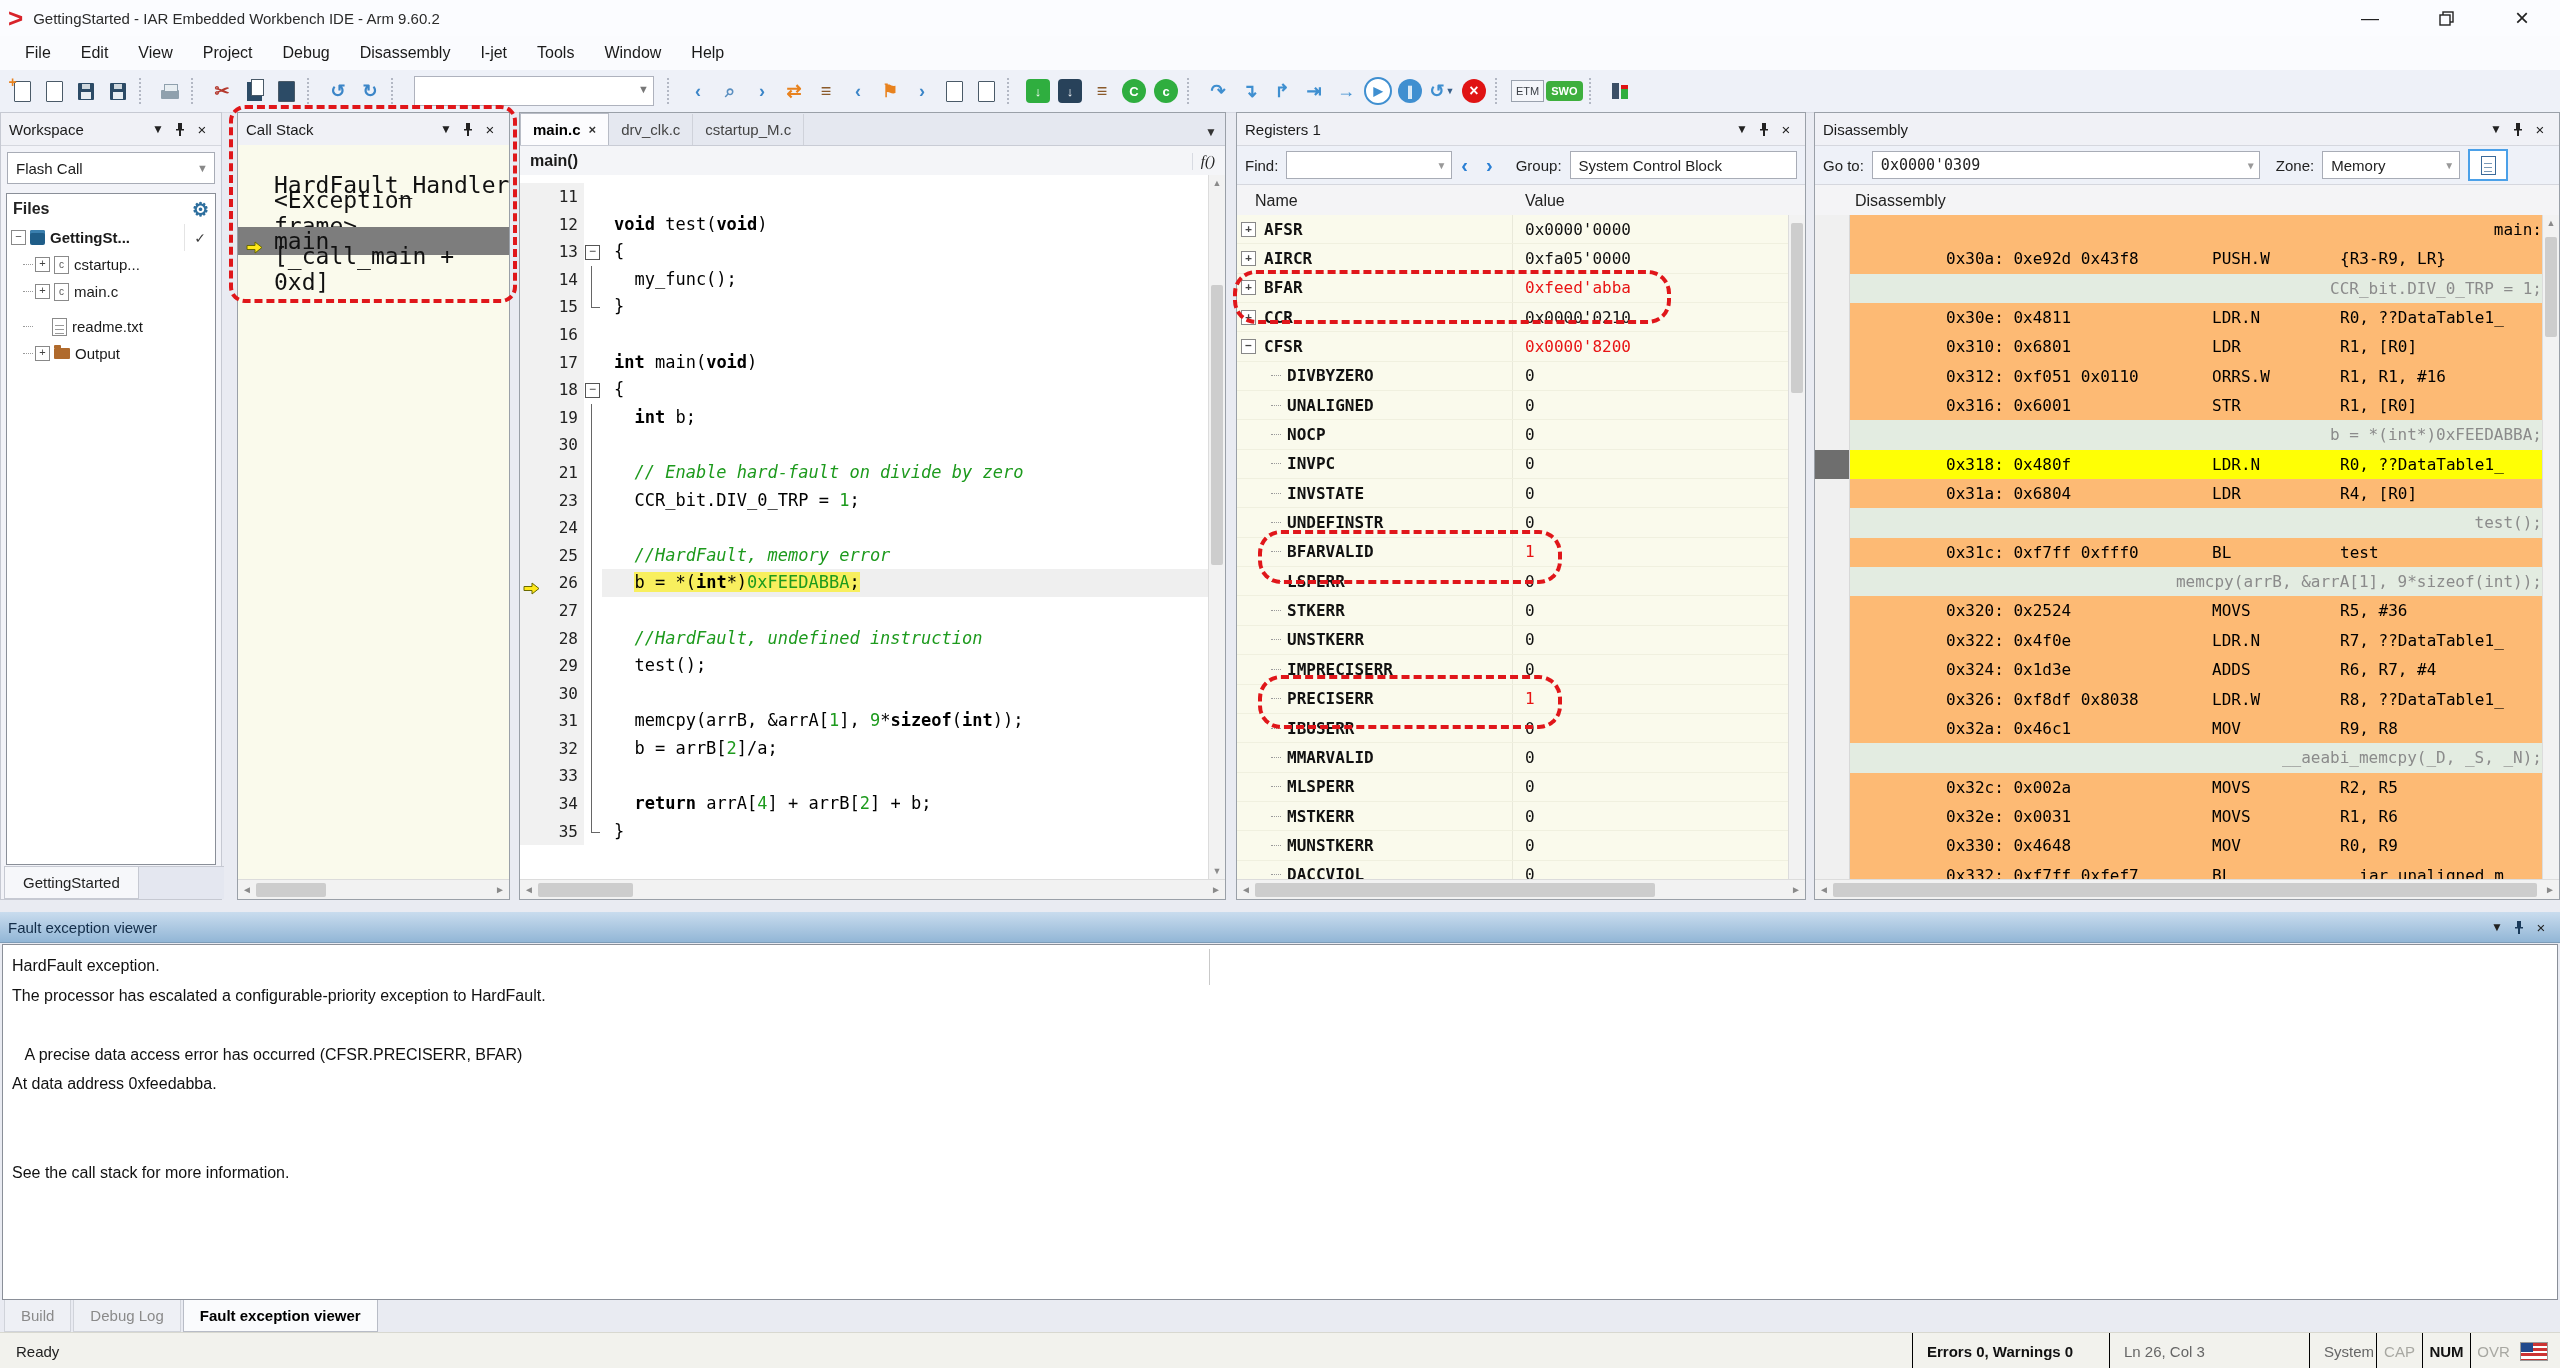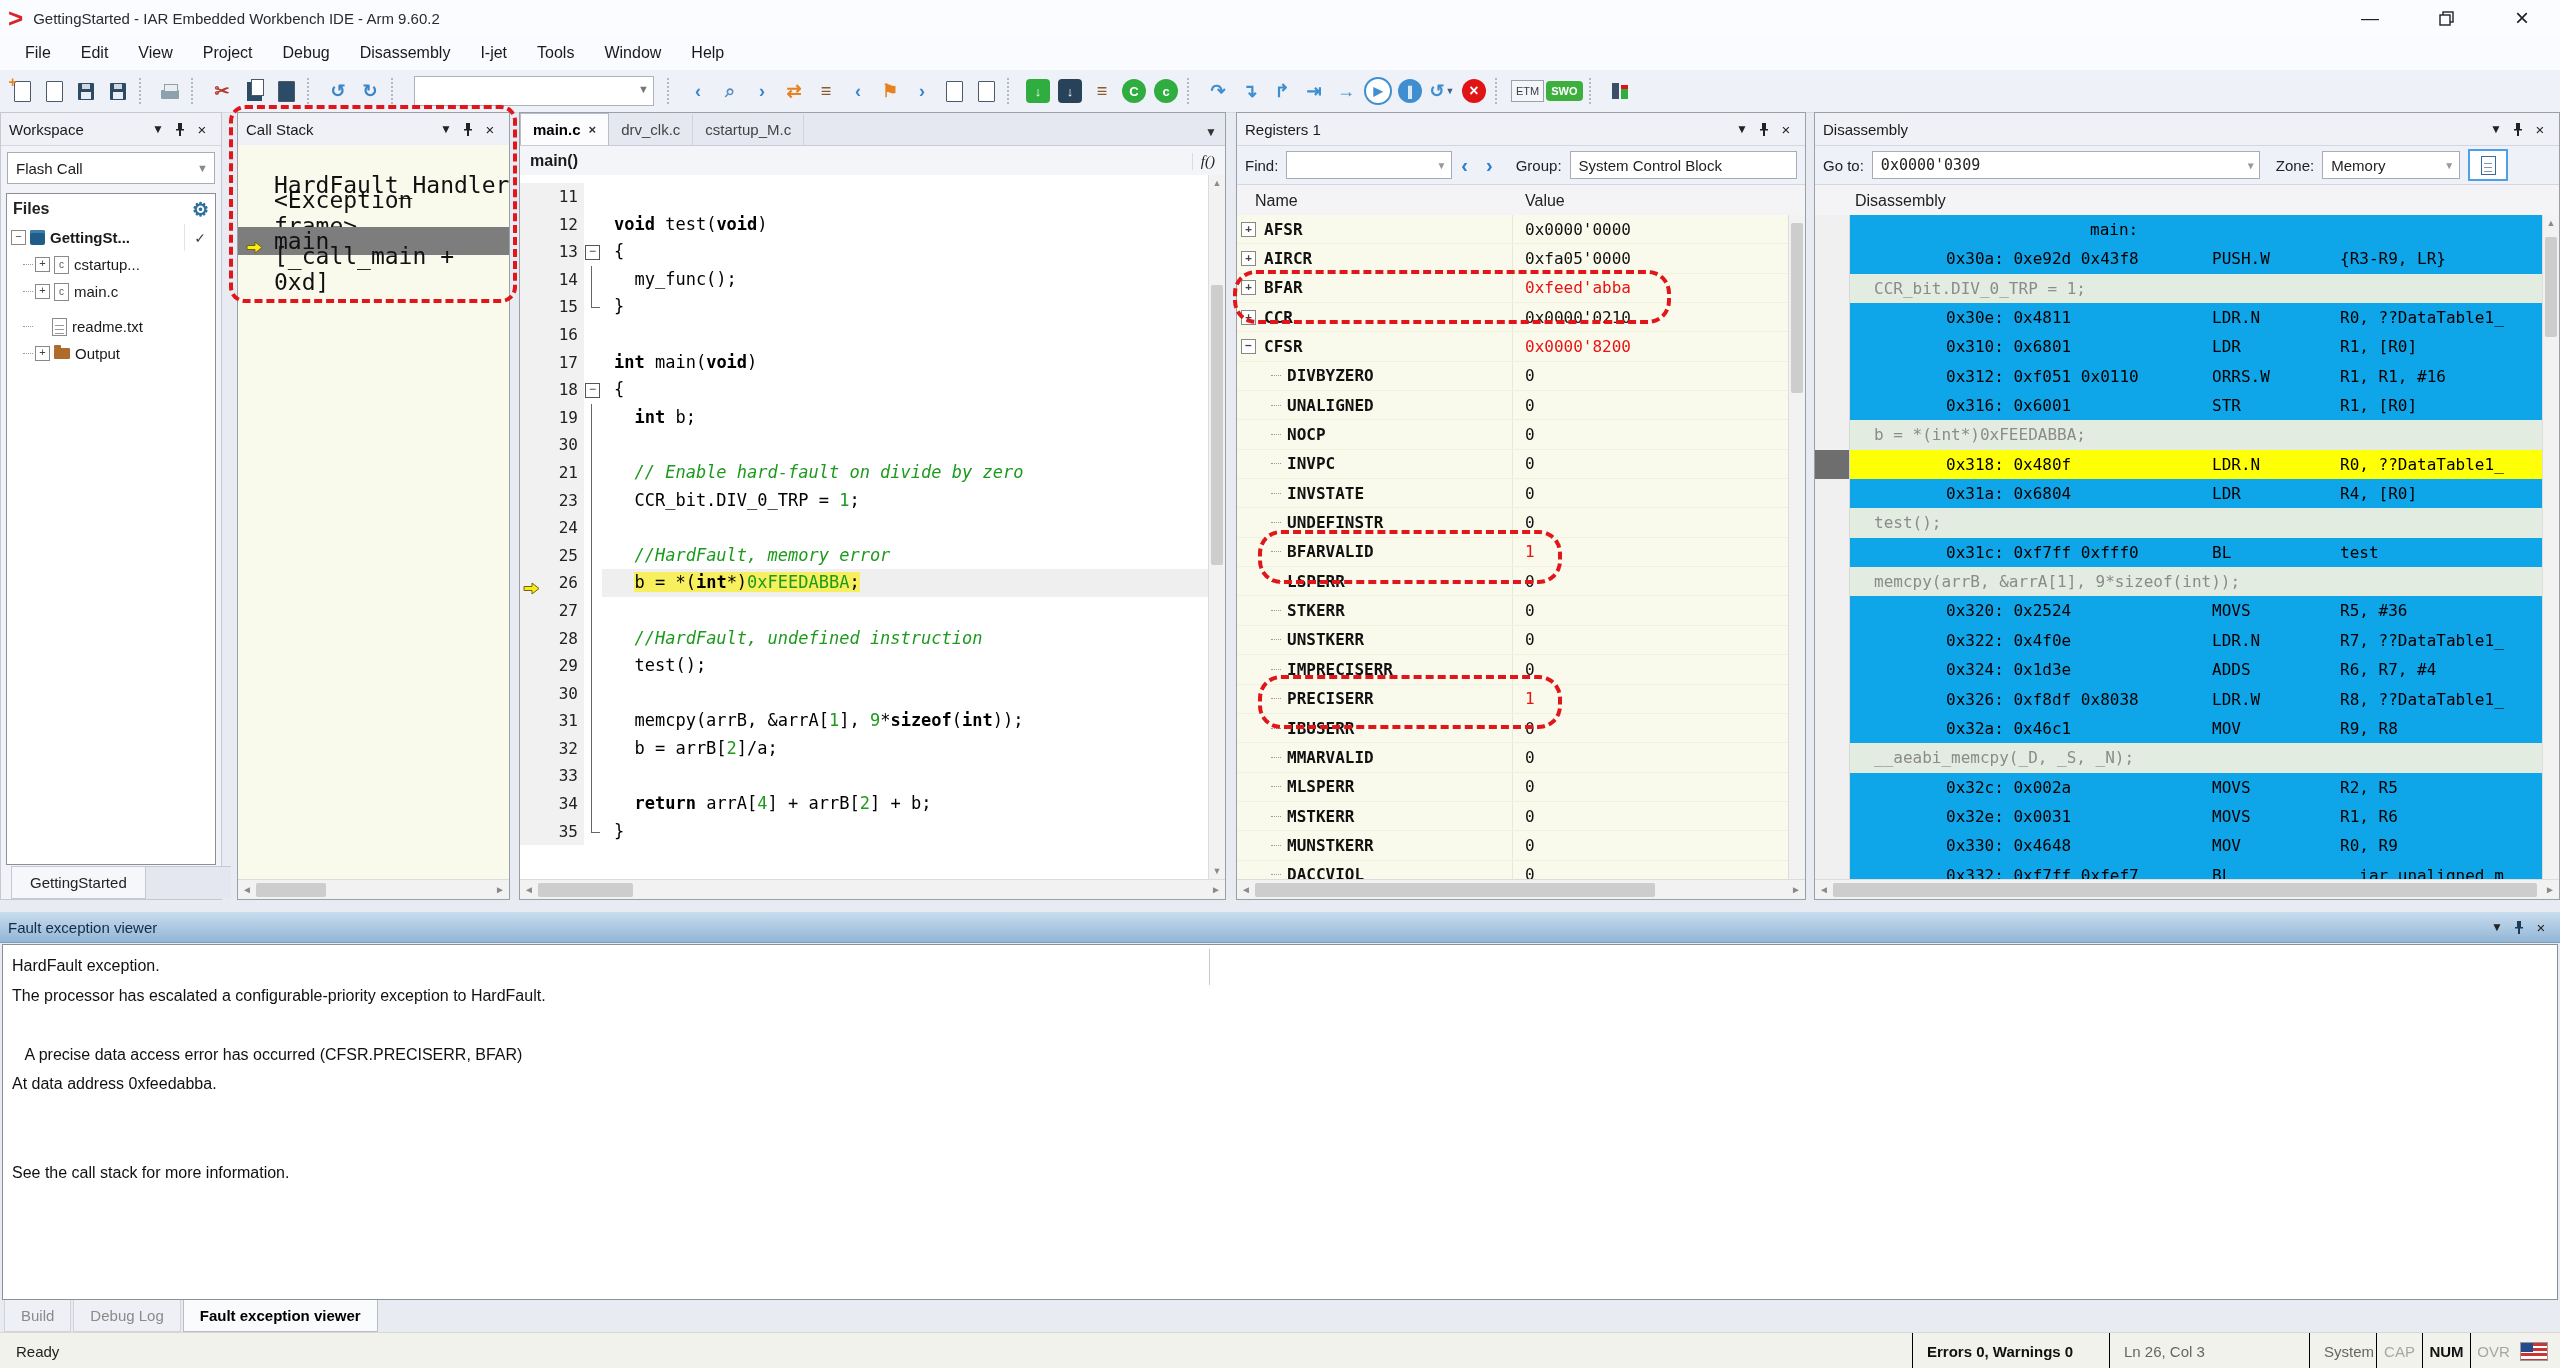--- a/index.html
+++ b/index.html
@@ -87,21 +87,21 @@
         text-align:center;color:#444;margin-right:4px;flex:none;}
   .conn{width:10px;border-bottom:1px dotted #9a9a9a;margin-right:2px;flex:none;}
   .ic-cube{width:15px;height:15px;background:#1f5d88;border-radius:2px;margin-right:5px;flex:none;
            box-shadow:inset 0 3px 0 #3a7fae;}
   .ic-cfile{width:13px;height:16px;background:#fff;border:1px solid #8a8a8a;font-size:10px;color:#555;
             text-align:center;line-height:15px;margin-right:5px;flex:none;}
   .ic-txt{width:13px;height:16px;background:#fff;border:1px solid #8a8a8a;margin-right:5px;flex:none;
           background-image:repeating-linear-gradient(#fff 0 3px,#9a9a9a 3px 4px);background-size:9px 100%;background-position:2px 3px;background-repeat:no-repeat;}
   .ic-folder{width:16px;height:11px;background:#b06a2c;border-radius:1px;position:relative;margin-right:5px;flex:none;}
   .ic-folder::before{content:"";position:absolute;left:0;top:-3px;width:7px;height:3px;background:#b06a2c;border-radius:1px 1px 0 0;}
-  .wstab{position:absolute;left:10px;bottom:0;width:100%;height:32px;background:#e4e7f0;border-top:1px solid #c6c9d2;display:flex;}
+  .wstab{position:absolute;left:3px;bottom:0;width:100%;height:32px;background:#e4e7f0;border-top:1px solid #c6c9d2;display:flex;}
   .wstab .tab{background:#f6f7fa;border:1px solid #c6c9d2;border-top:none;padding:0 18px;font-size:15px;
               display:flex;align-items:center;color:#222;}
 
   
   #callstack{left:237px;top:112px;width:273px;height:788px;background:#fafaec;border:1px solid #9aa0a8;}
   #callstack .body{position:absolute;left:0;top:32px;right:0;bottom:20px;background:#fafaec;padding-top:26px;}
   .csrow{height:28px;display:flex;align-items:center;padding-left:36px;font-size:23px;color:#111;position:relative;}
   .csrow.cur{background:#7d7d7d;}
   .csarrow{position:absolute;left:8px;top:6px;}
 
@@ -163,21 +163,21 @@
   #disasm{left:1814px;top:112px;width:746px;height:788px;background:#edf6e9;border:1px solid #9aa0a8;}
   .gotobar{height:38px;background:#eef1f8;border-bottom:1px solid #d5d7de;display:flex;align-items:center;
            padding:0 8px;font-size:15px;color:#222;}
   .docbtn{width:36px;height:28px;border:2px solid #4ba0e8;background:#fff;display:flex;align-items:center;
           justify-content:center;margin-left:8px;}
   .docbtn .pg{width:13px;height:17px;background:#fff;border:1px solid #3a6a9a;
           background-image:repeating-linear-gradient(#fff 0 3px,#7a9ab8 3px 4px);background-size:8px 100%;
           background-position:2px 3px;background-repeat:no-repeat;}
   .dtablehead{height:32px;background:#f4f4f6;border-bottom:1px solid #d0d0c8;display:flex;align-items:center;
               font-size:16px;color:#222;padding-left:40px;}
-  .dbody{position:absolute;left:0;top:102px;right:17px;bottom:20px;background:#0ea5e9;overflow:hidden;}
+  .dbody{position:absolute;left:0;top:102px;right:17px;bottom:20px;background:#fdba74;overflow:hidden;text-align:right;}
   .dgutter{position:absolute;left:0;top:0;width:34px;height:100%;background:#f0f0f0;border-right:1px solid #d8d8d8;}
   .dmark{position:absolute;left:0;width:34px;height:29.35px;background:#6e6e6e;}
   .drow{height:29.35px;line-height:29.35px;margin-left:35px;font-family:"DejaVu Sans Mono",monospace;
         font-size:16px;color:#000;white-space:pre;position:relative;}
   .drow.src{background:#e3ece1;color:#8b8b8b;padding-left:24px;}
   .drow.lbl{padding-left:240px;}
   .drow.code .addr{position:absolute;left:96px;}
   .drow.code .op{position:absolute;left:362px;}
   .drow.code .args{position:absolute;left:490px;}
   .drow.yellow{background:#ffff05;}

